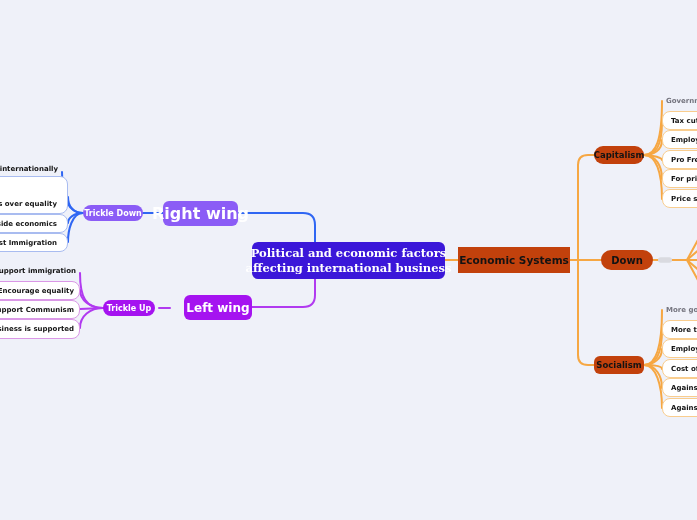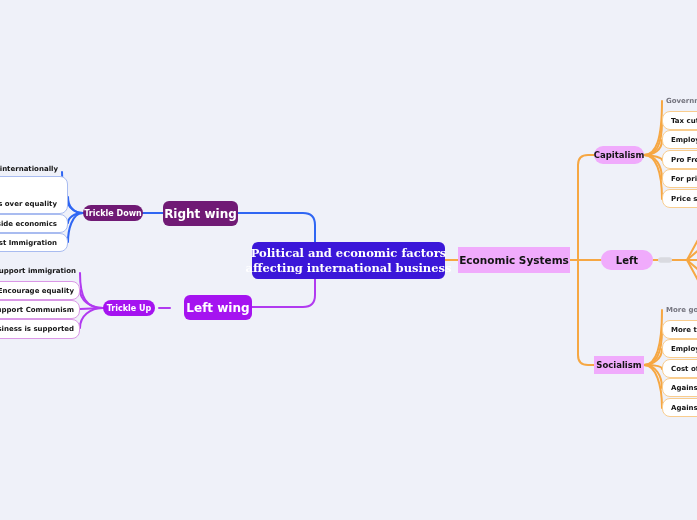--- a/index.html
+++ b/index.html
@@ -15,23 +15,23 @@
     position:absolute;z-index:3;
     display:flex;align-items:center;justify-content:center;
     font-weight:bold;color:#fff;text-align:center;
     box-sizing:border-box;white-space:nowrap;
   }
   .center-node{
     background:#3b17d9;border-radius:6px;
     font-family:"DejaVu Serif","Liberation Serif",serif;
     font-size:11.5px;line-height:1.25;flex-direction:column;
   }
-  .blue{background:#701a75;}
+  .blue{background:#8b5cf6;}
   .purple{background:#a513f0;}
-  .orangebg{background:#f0abfc;color:#131313;}
+  .orangebg{background:#c2410c;color:#131313;}
   .leafbox{
     position:absolute;z-index:2;
     background:#ffffff;border:1px solid;border-radius:8px;
     box-sizing:border-box;
     display:flex;align-items:center;
     font-size:7px;font-weight:bold;color:#141414;
     white-space:nowrap;overflow:hidden;
   }
   .b-orange{border-color:#f9cd8e;}
   .b-blue{border-color:#a9bcf0;}
@@ -102,39 +102,39 @@
 
 <div class="node center-node" style="left:252px;top:242px;width:193px;height:37px;">
   <div>Political and economic factors</div>
   <div>affecting international business</div>
 </div>
 
 <div class="node orangebg" style="left:458px;top:247px;width:112px;height:26px;border-radius:0;font-size:10.5px;">Economic Systems</div>
 
 <div class="node orangebg" style="left:594px;top:146px;width:50px;height:18px;border-radius:9px;font-size:8.5px;">Capitalism</div>
 
-<div class="node orangebg" style="left:601px;top:250px;width:52px;height:20px;border-radius:10px;font-size:10px;">Left</div>
+<div class="node orangebg" style="left:601px;top:250px;width:52px;height:20px;border-radius:10px;font-size:10px;">Down</div>
 
-<div class="node orangebg" style="left:594px;top:356px;width:50px;height:18px;border-radius:0;font-size:8.5px;">Socialism</div>
+<div class="node orangebg" style="left:594px;top:356px;width:50px;height:18px;border-radius:6px;font-size:8.5px;">Socialism</div>
 
 <div class="leaf-float gray" style="left:666px;top:96px;">Governme</div>
 <div class="leafbox b-orange padL" style="left:662px;top:111px;width:70px;height:19px;">Tax cuts t</div>
 <div class="leafbox b-orange padL" style="left:662px;top:130px;width:70px;height:19px;">Employee</div>
 <div class="leafbox b-orange padL" style="left:662px;top:150px;width:70px;height:19px;">Pro Free T</div>
 <div class="leafbox b-orange padL" style="left:662px;top:169px;width:70px;height:19px;">For privat</div>
 <div class="leafbox b-orange padL" style="left:662px;top:189px;width:70px;height:19px;">Price set</div>
 
 <div class="leaf-float gray" style="left:666px;top:305px;">More gove</div>
 <div class="leafbox b-orange padL" style="left:662px;top:320px;width:70px;height:19px;">More taxes</div>
 <div class="leafbox b-orange padL" style="left:662px;top:339px;width:70px;height:19px;">Employees</div>
 <div class="leafbox b-orange padL" style="left:662px;top:359px;width:70px;height:19px;">Cost of lab</div>
 <div class="leafbox b-orange padL" style="left:662px;top:378px;width:70px;height:19px;">Against Pr</div>
 <div class="leafbox b-orange padL" style="left:662px;top:398px;width:70px;height:19px;">Against Fr</div>
 
-<div class="node blue" style="left:163px;top:201px;width:75px;height:25px;border-radius:6px;font-size:12px;">Right wing</div>
+<div class="node blue" style="left:163px;top:201px;width:75px;height:25px;border-radius:6px;font-size:16px;">Right wing</div>
 <div class="node blue" style="left:83px;top:205px;width:60px;height:16px;border-radius:8px;font-size:8px;">Trickle Down</div>
 
 <div class="leaf-float alignR" style="left:-60px;top:164px;width:118px;">apt internationally</div>
 <div class="leafbox b-blue padR bottomText" style="left:-130px;top:176px;width:198px;height:38px;">class over equality</div>
 <div class="leafbox b-blue padR" style="left:-130px;top:214px;width:198px;height:19px;">ly side economics</div>
 <div class="leafbox b-blue padR" style="left:-130px;top:233px;width:198px;height:19px;">ainst Immigration</div>
 
 <div class="node purple" style="left:184px;top:295px;width:68px;height:25px;border-radius:6px;font-size:12px;">Left wing</div>
 <div class="node purple" style="left:103px;top:300px;width:52px;height:16px;border-radius:8px;font-size:8px;">Trickle Up</div>
 

